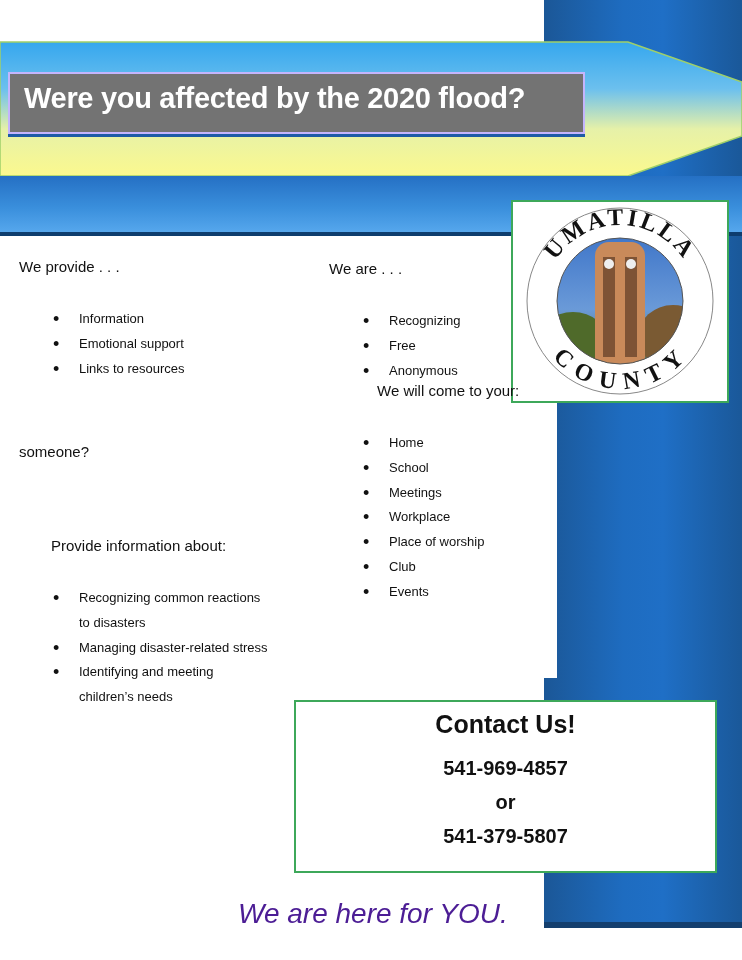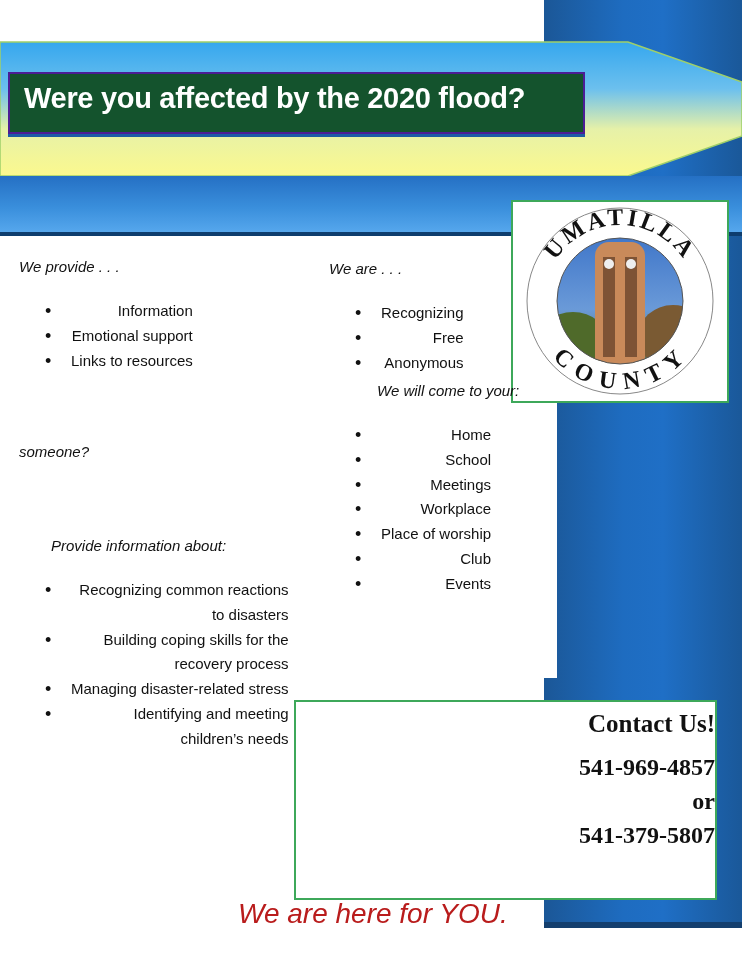--- a/index.html
+++ b/index.html
@@ -7,31 +7,31 @@
   .blue-col { position:absolute; left:544px; top:0; width:198px; height:926px;
     background:linear-gradient(90deg,#1b5797 0%,#1e6cc0 40%,#1f6fc6 60%,#1a5899 100%); }
   .blue-col-shadow { position:absolute; left:544px; top:922px; width:198px; height:6px; background:#143f6e; }
   .white-notch { position:absolute; left:530px; top:400px; width:27px; height:278px; background:#fff; }
   .white-notch2 { position:absolute; left:530px; top:678px; width:14px; height:20px; background:#fff; }
   .band { position:absolute; left:0; top:176px; width:742px; height:58px;
     background:linear-gradient(180deg,#2570c4 0%,#3a8fdc 55%,#58a9ee 100%); }
   .band-line { position:absolute; left:0; top:232px; width:742px; height:4px; background:#0e3d6e; }
   .arrow { position:absolute; left:0; top:40px; width:742px; height:136px; }
   .title-box { position:absolute; left:8px; top:72px; width:577px; height:62px;
-    background:#14532d; border:2px solid #4c1d95; box-shadow:0 3px 0 #1d5ba6; box-sizing:border-box; }
+    background:#737373; border:2px solid #c4b5fd; box-shadow:0 3px 0 #1d5ba6; box-sizing:border-box; }
   .title-text { position:absolute; left:14px; top:8px; font-size:29px; font-weight:bold; color:#fff; white-space:nowrap; letter-spacing:-0.3px; }
   .logo-box { position:absolute; left:511px; top:200px; width:218px; height:203px; background:#fff; border:2px solid #3da85a; box-sizing:border-box; }
-  .section-label { position:absolute; font-size:15px; color:#111;font-style:italic; }
-  ul.bul { position:absolute; margin:8px; padding:0; list-style:none; font-size:15px;text-align:right; }
+  .section-label { position:absolute; font-size:15px; color:#111; }
+  ul.bul { position:absolute; margin:16px; padding:0; list-style:none; font-size:13px; }
   ul.bul li { position:relative; padding-left:44px; line-height:24.8px; }
   ul.bul li::before { content:"•"; position:absolute; left:18px; top:0; font-size:18px; }
-  .contact-box { position:absolute; left:294px; top:700px; width:423px; height:200px; background:#fff; border:2px solid #3da85a; box-sizing:border-box; text-align:right; font-family:Liberation Serif, serif; font-weight:bold; color:#111; }
+  .contact-box { position:absolute; left:294px; top:700px; width:423px; height:173px; background:#fff; border:2px solid #3da85a; box-sizing:border-box; text-align:center; font-family:Liberation Sans, sans-serif; font-weight:bold; color:#111; }
   .contact-box .h { margin-top:8px; font-size:25px; }
-  .contact-box .p { font-size:24px; line-height:34px; }
-  .footer { position:absolute; left:238px; top:898px; font-size:28px; font-style:italic; color:#b91c1c; white-space:nowrap; }
+  .contact-box .p { font-size:20px; line-height:34px; }
+  .footer { position:absolute; left:238px; top:898px; font-size:28px; font-style:italic; color:#4c1d95; white-space:nowrap; }
 </style>
 </head>
 <body>
 
 <div class="blue-col"></div>
 <div class="blue-col-shadow"></div>
 
 <svg class="arrow" viewBox="0 0 742 136" width="742" height="136">
   <defs>
     <linearGradient id="ag" x1="0" y1="0" x2="0" y2="1">
@@ -95,21 +95,20 @@
   <li>Links to resources</li>
 </ul>
 
 <div class="section-label" style="left:19px; top:440px; line-height:24px;">
   <div>someone?</div>
 </div>
 
 <div class="section-label" style="left:19px; top:537px;margin-left:32px;">Provide information about:</div>
 <ul class="bul" style="left:19px; top:570px; line-height:24px;">
   <li><span>Recognizing common reactions</span><br><span>to disasters</span></li>
-  <li><span>Building coping skills for the</span><br><span>recovery process</span></li>
   <li><span>Managing disaster-related stress</span></li>
   <li><span>Identifying and meeting</span><br><span>children’s needs</span></li>
 </ul>
 
 <div class="section-label" style="left:329px; top:260px;">We are . . .</div>
 <ul class="bul" style="left:329px; top:293px;">
   <li>Recognizing</li>
   <li>Free</li>
   <li>Anonymous</li>
 </ul>

